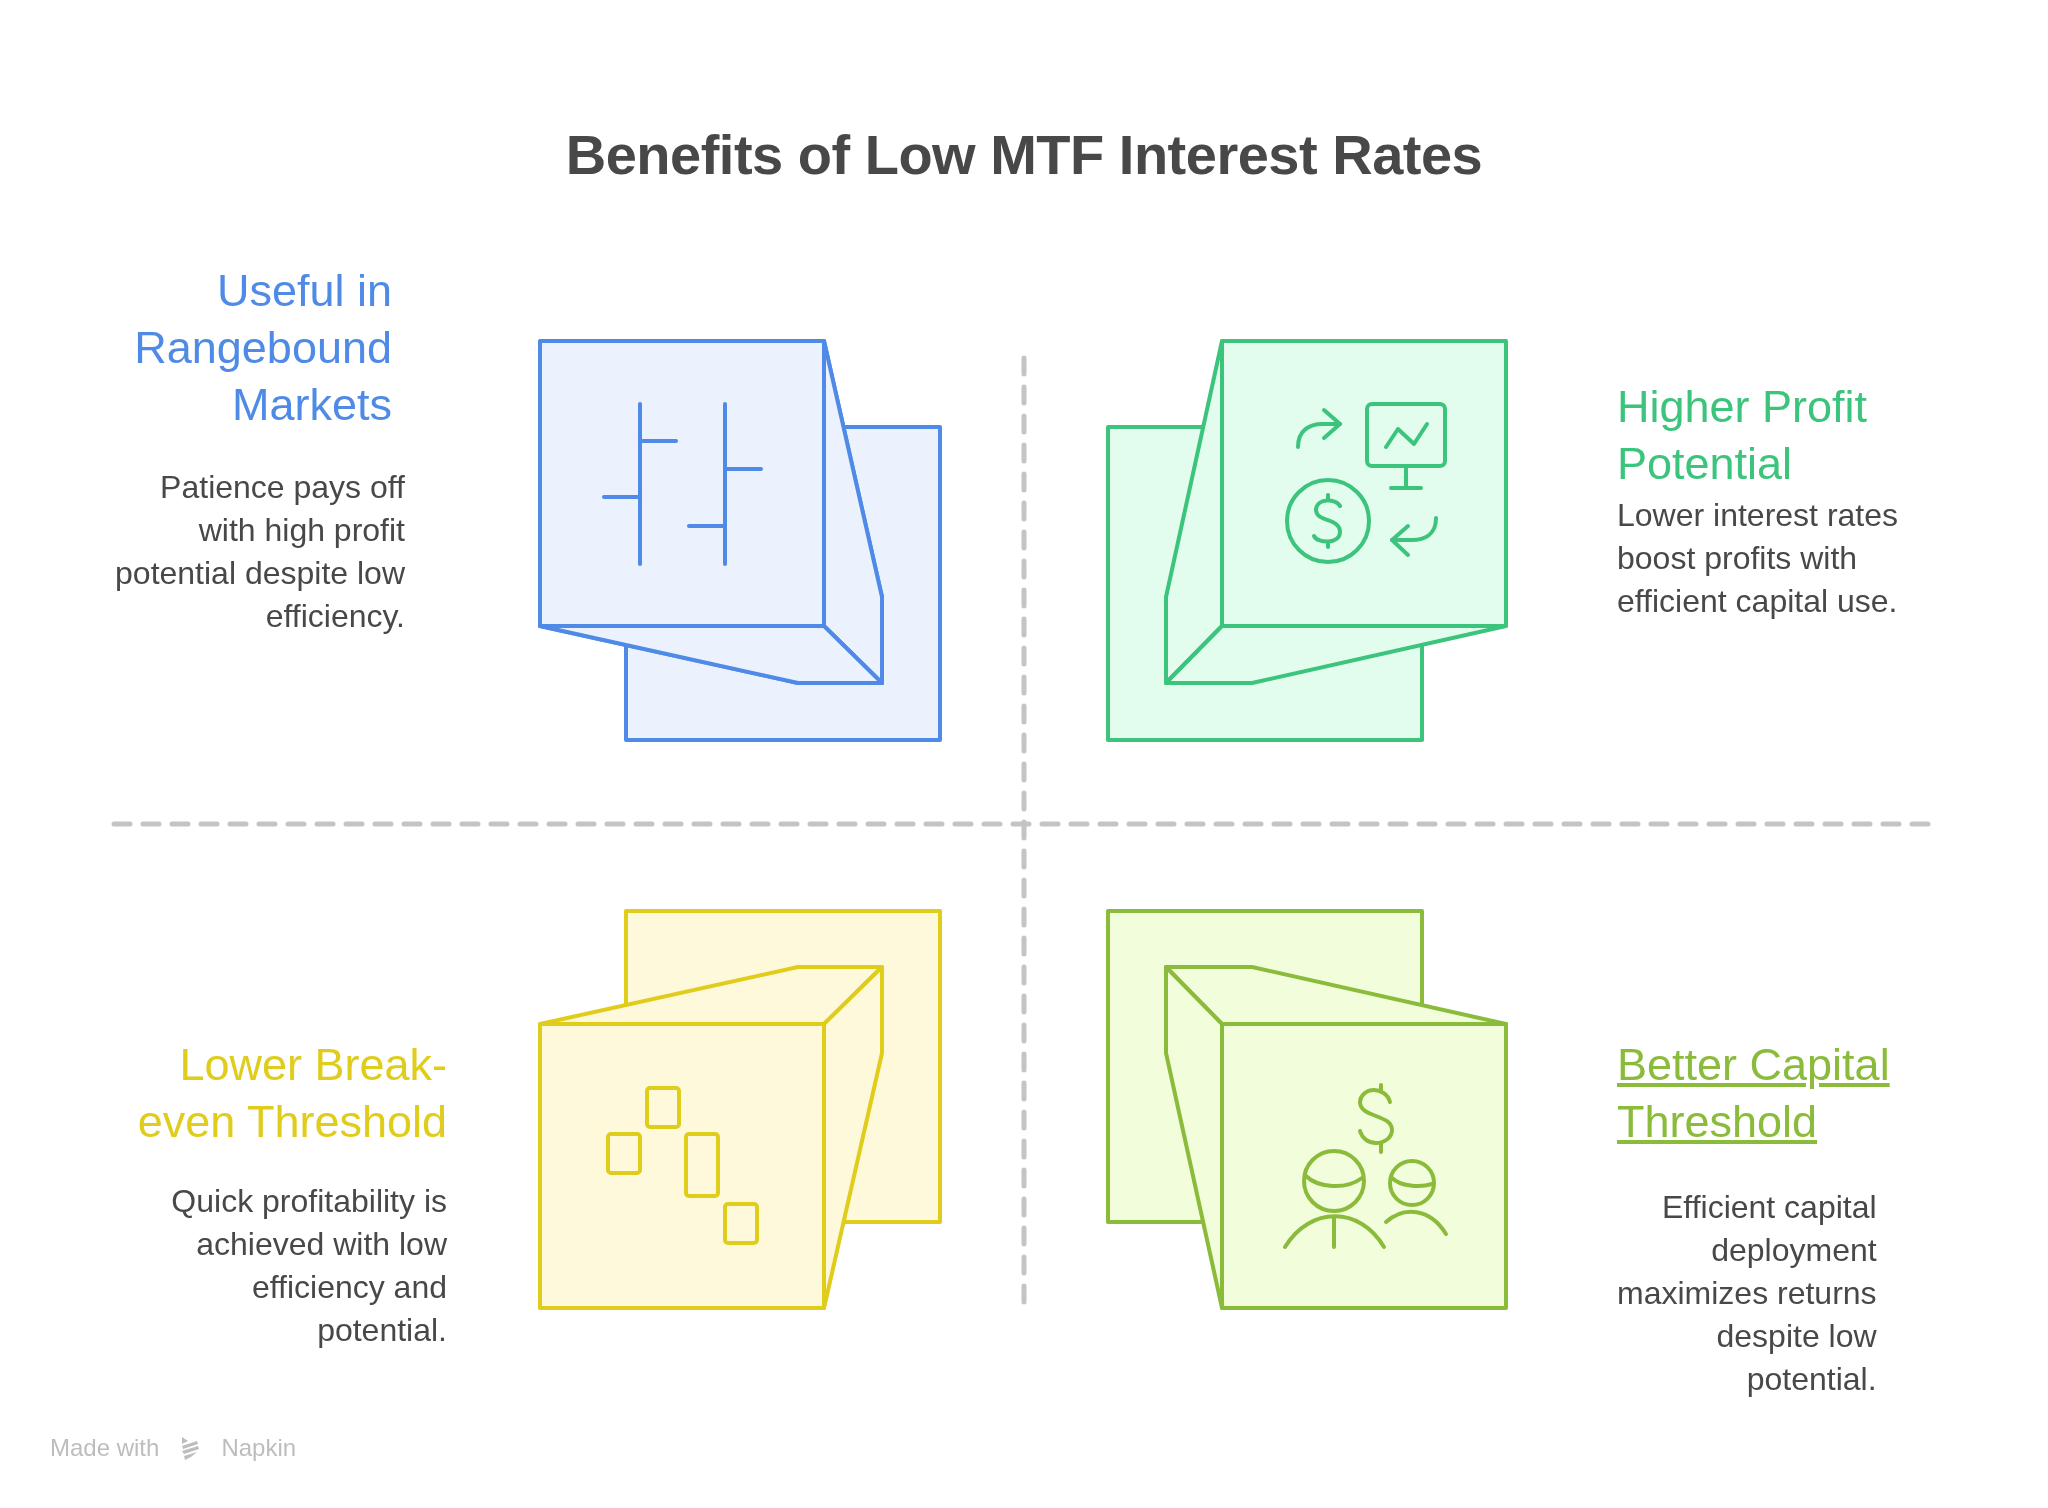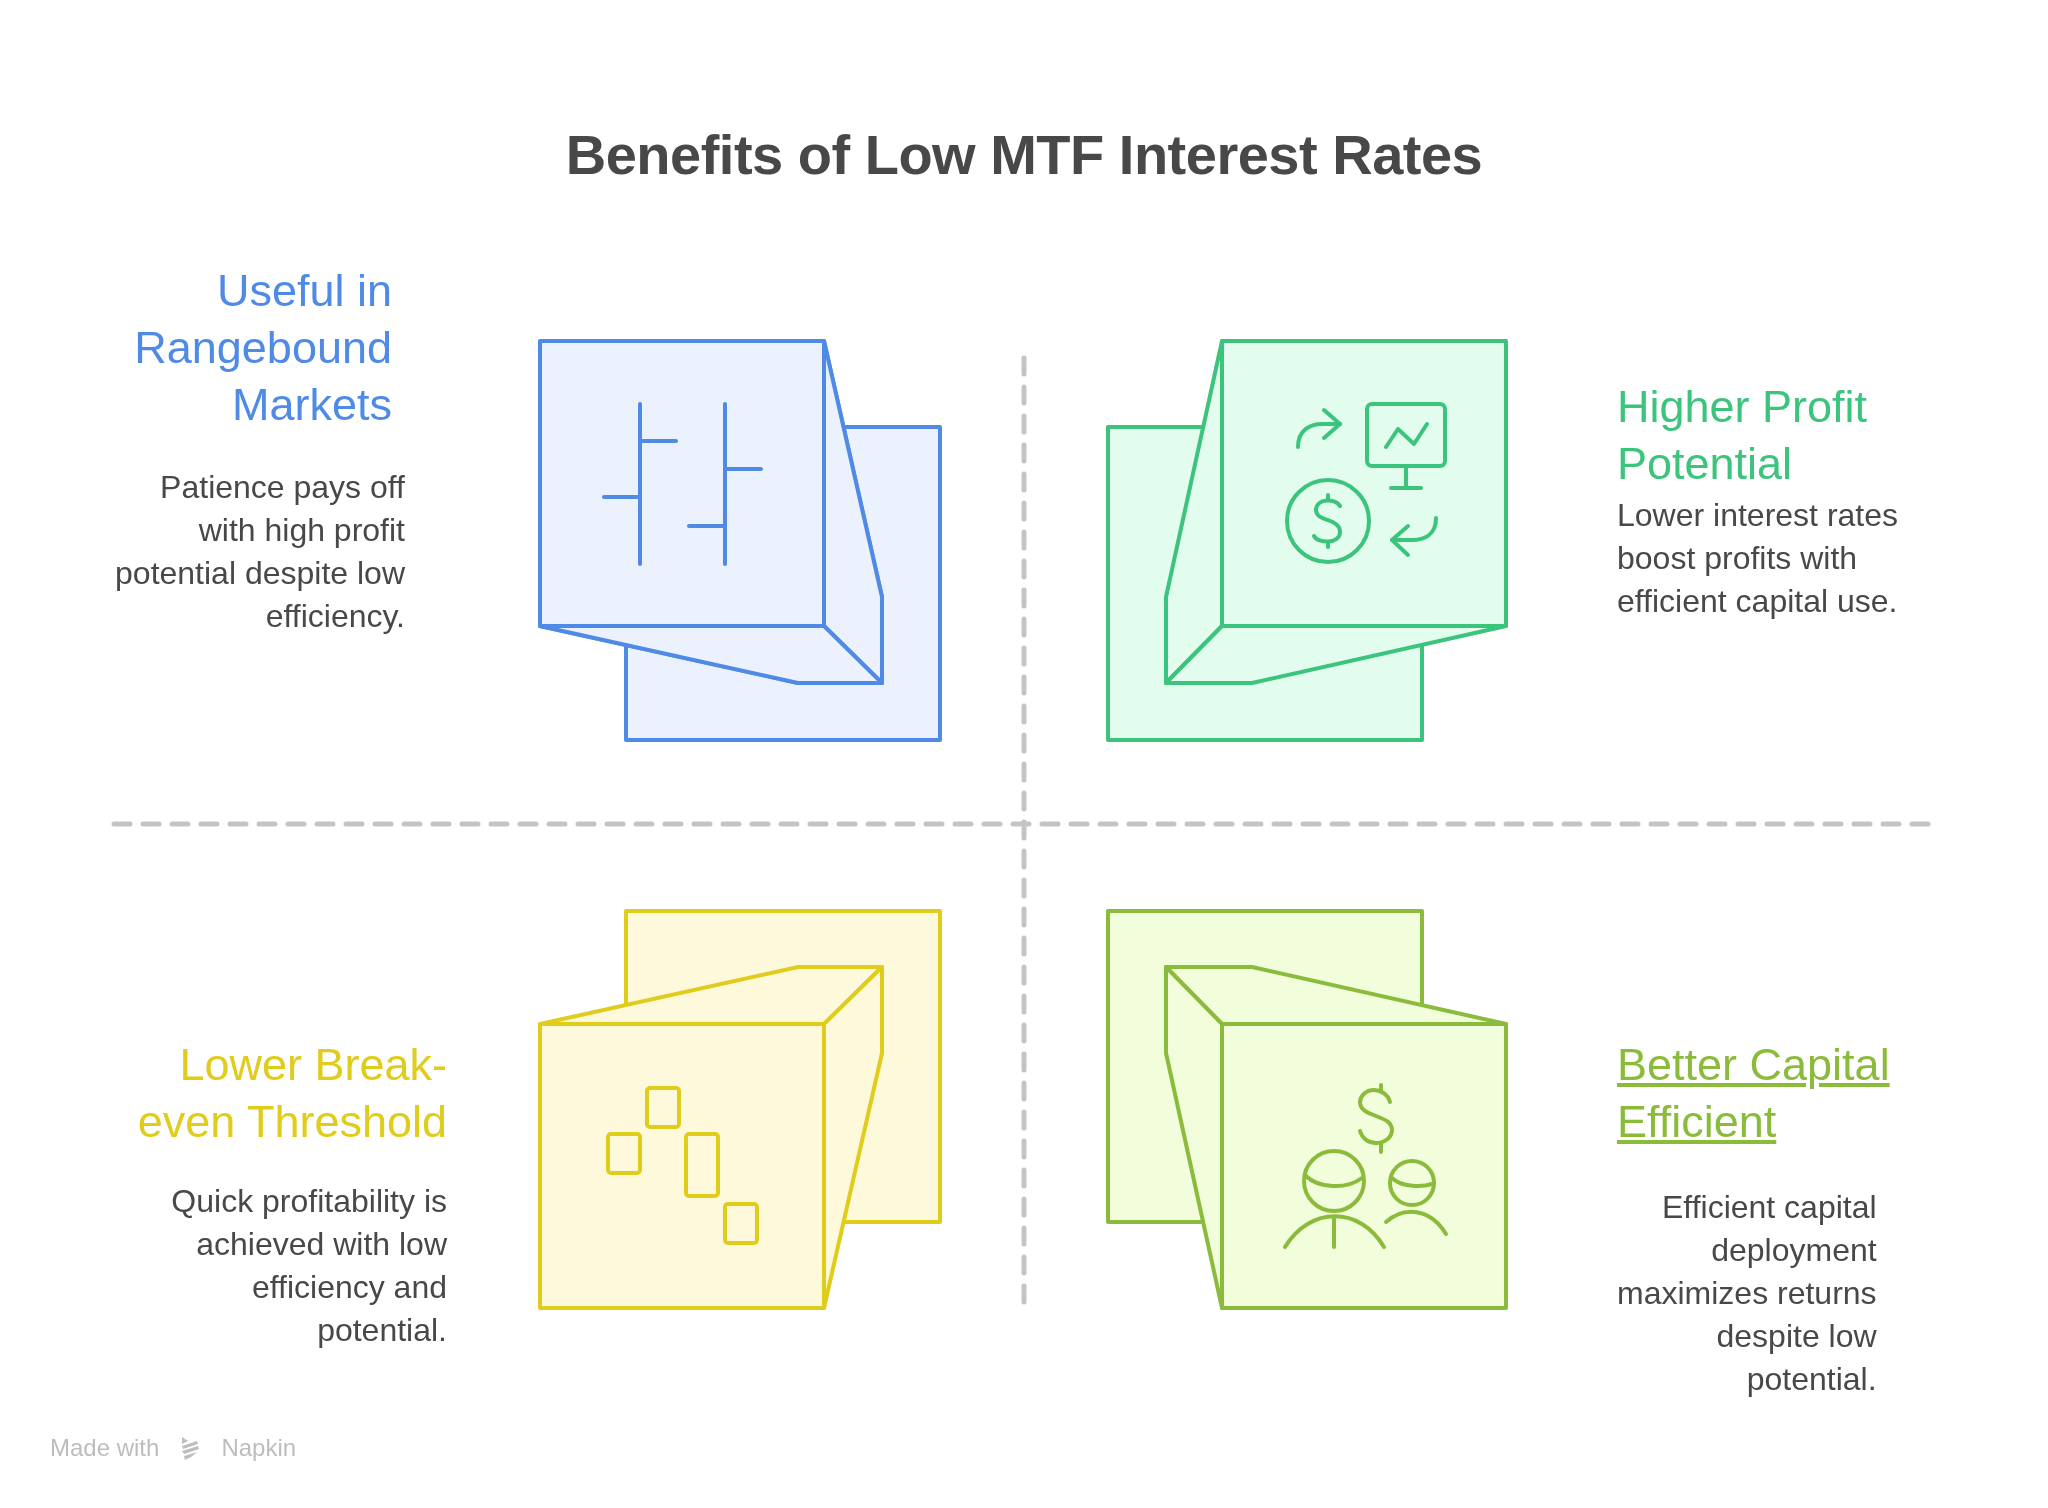--- a/index.html
+++ b/index.html
@@ -127,21 +127,21 @@
 </h2>
 <p class="desc right-align" style="right:1601px; top:1180px;">
   <span class="line">Quick profitability is</span>
   <span class="line">achieved with low</span>
   <span class="line">efficiency and</span>
   <span class="line">potential.</span>
 </p>
 
 <h2 class="heading left-align" style="left:1617px; top:1036px; color:#8BBB3A;text-decoration:underline;">
   <span class="line">Better Capital</span>
-  <span class="line">Efficient</span>
+  <span class="line">Threshold</span>
 </h2>
 <p class="desc left-align" style="left:1617px; top:1186px;text-align:right;">
   <span class="line">Efficient capital</span>
   <span class="line">deployment</span>
   <span class="line">maximizes returns</span>
   <span class="line">despite low</span>
   <span class="line">potential.</span>
 </p>
 
 <div class="footer">

